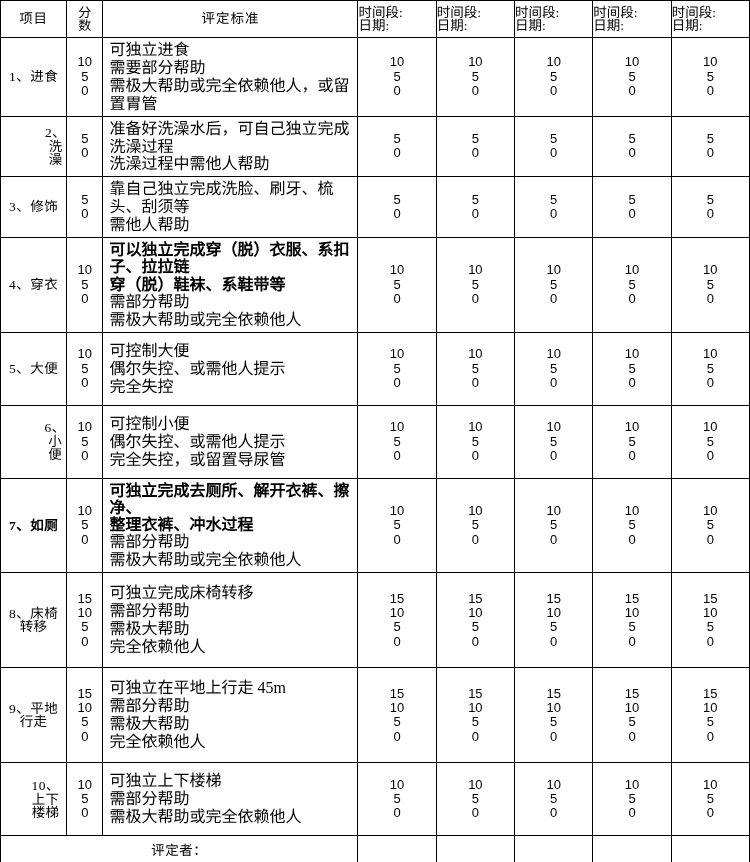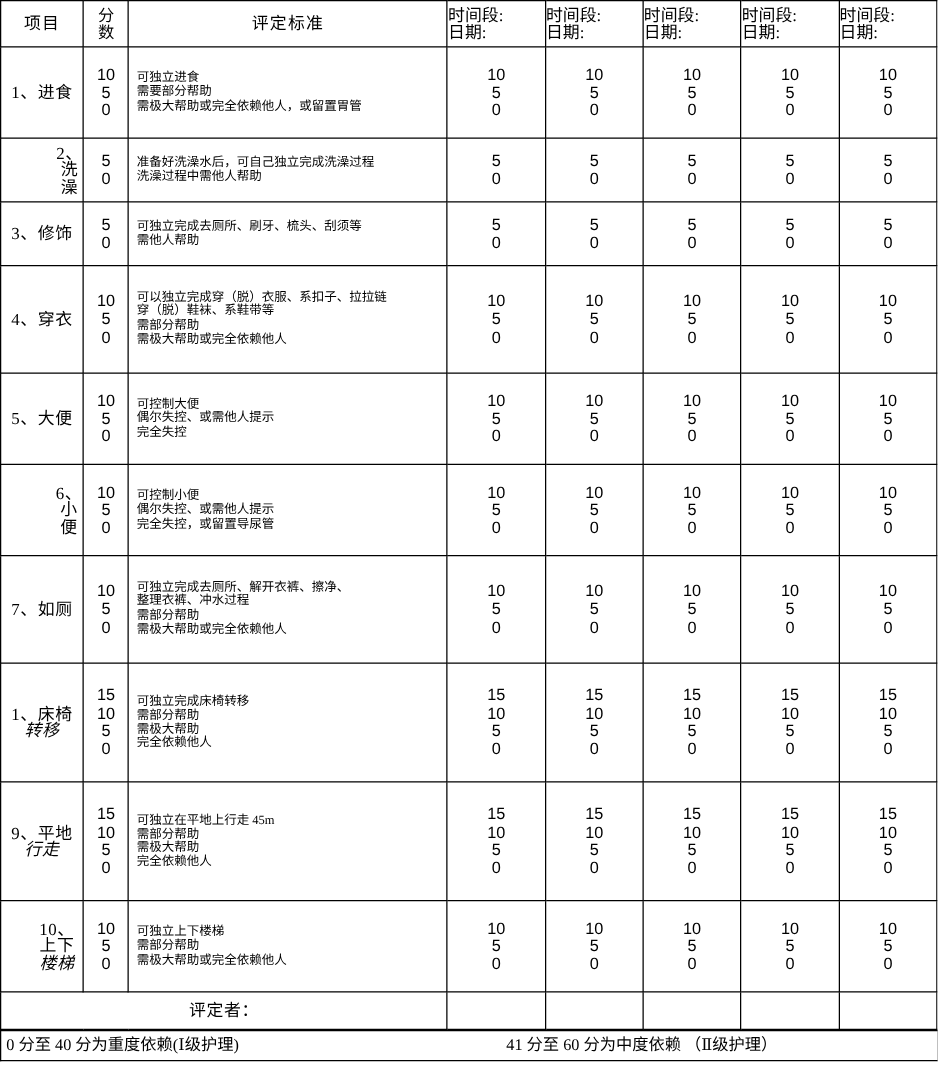--- a/index.html
+++ b/index.html
@@ -65,44 +65,44 @@
   .hdr-period span { display: block; }
 
   
   .item-cell {
     text-align: center;
     font-size: 13.5px;
     line-height: 1.15;
     padding: 0 1px;
     letter-spacing: 0.5px;
   }
-  .item-cell .l2 { display: block; font-style: italic; }
+  .item-cell .l2 { display: block; }
 
   .stack {
     display: flex;
     flex-direction: column;
     justify-content: space-around;
     height: 100%;
     box-sizing: border-box;
     padding: 3px 0;
   }
   .score-cell .stack { align-items: center; }
   .score-cell .row {
     font-family: "Liberation Sans", "DejaVu Sans", sans-serif;
     font-size: 13px;
     line-height: 1.1;
   }
   .crit-cell .stack { align-items: flex-start; }
   .crit-cell .row {
     padding-left: 6px;
-    font-size: 10px;
+    font-size: 16px;
     line-height: 1.12;
     text-align: left;
   }
-  .crit-cell .row .wrap2 { display: block; line-height: 1.08; }
+  .crit-cell .row .wrap2 { display: block; line-height: 1.08; font-weight: bold; }
   .data-cell .stack { align-items: center; }
   .data-cell .row {
     font-family: "Liberation Sans", "DejaVu Sans", sans-serif;
     font-size: 13px;
     line-height: 1.1;
   }
 
   
   .summary-label {
     text-align: center;
@@ -275,21 +275,21 @@
         <tr>
           <td class="item-cell" style="height: 50px;"><span>3、修饰</span></td>
           <td class="score-cell">
             <div class="stack">
               <div class="row">5</div>
               <div class="row">0</div>
             </div>
           </td>
           <td class="crit-cell">
             <div class="stack">
-              <div class="row">可独立完成去厕所、刷牙、梳头、刮须等</div>
+              <div class="row">靠自己独立完成洗脸、刷牙、梳头、刮须等</div>
               <div class="row">需他人帮助</div>
             </div>
           </td>
           <td class="data-cell">
             <div class="stack">
               <div class="row">5</div>
               <div class="row">0</div>
             </div>
           </td>
           <td class="data-cell">
@@ -470,21 +470,21 @@
           </td>
           <td class="data-cell">
             <div class="stack">
               <div class="row">10</div>
               <div class="row">5</div>
               <div class="row">0</div>
             </div>
           </td>
         </tr>
         <tr>
-          <td class="item-cell" style="height: 85px;"><span>7、如厕</span></td>
+          <td class="item-cell" style="height: 85px; font-weight: bold;"><span>7、如厕</span></td>
           <td class="score-cell">
             <div class="stack">
               <div class="row">10</div>
               <div class="row">5</div>
               <div class="row">0</div>
             </div>
           </td>
           <td class="crit-cell">
             <div class="stack">
               <div class="row">
@@ -525,21 +525,21 @@
           </td>
           <td class="data-cell">
             <div class="stack">
               <div class="row">10</div>
               <div class="row">5</div>
               <div class="row">0</div>
             </div>
           </td>
         </tr>
         <tr>
-          <td class="item-cell" style="height: 94px;"><span>1、床椅</span><span class="l2">转移</span></td>
+          <td class="item-cell" style="height: 94px;"><span>8、床椅</span><span class="l2">转移</span></td>
           <td class="score-cell">
             <div class="stack">
               <div class="row">15</div>
               <div class="row">10</div>
               <div class="row">5</div>
               <div class="row">0</div>
             </div>
           </td>
           <td class="crit-cell">
             <div class="stack">

